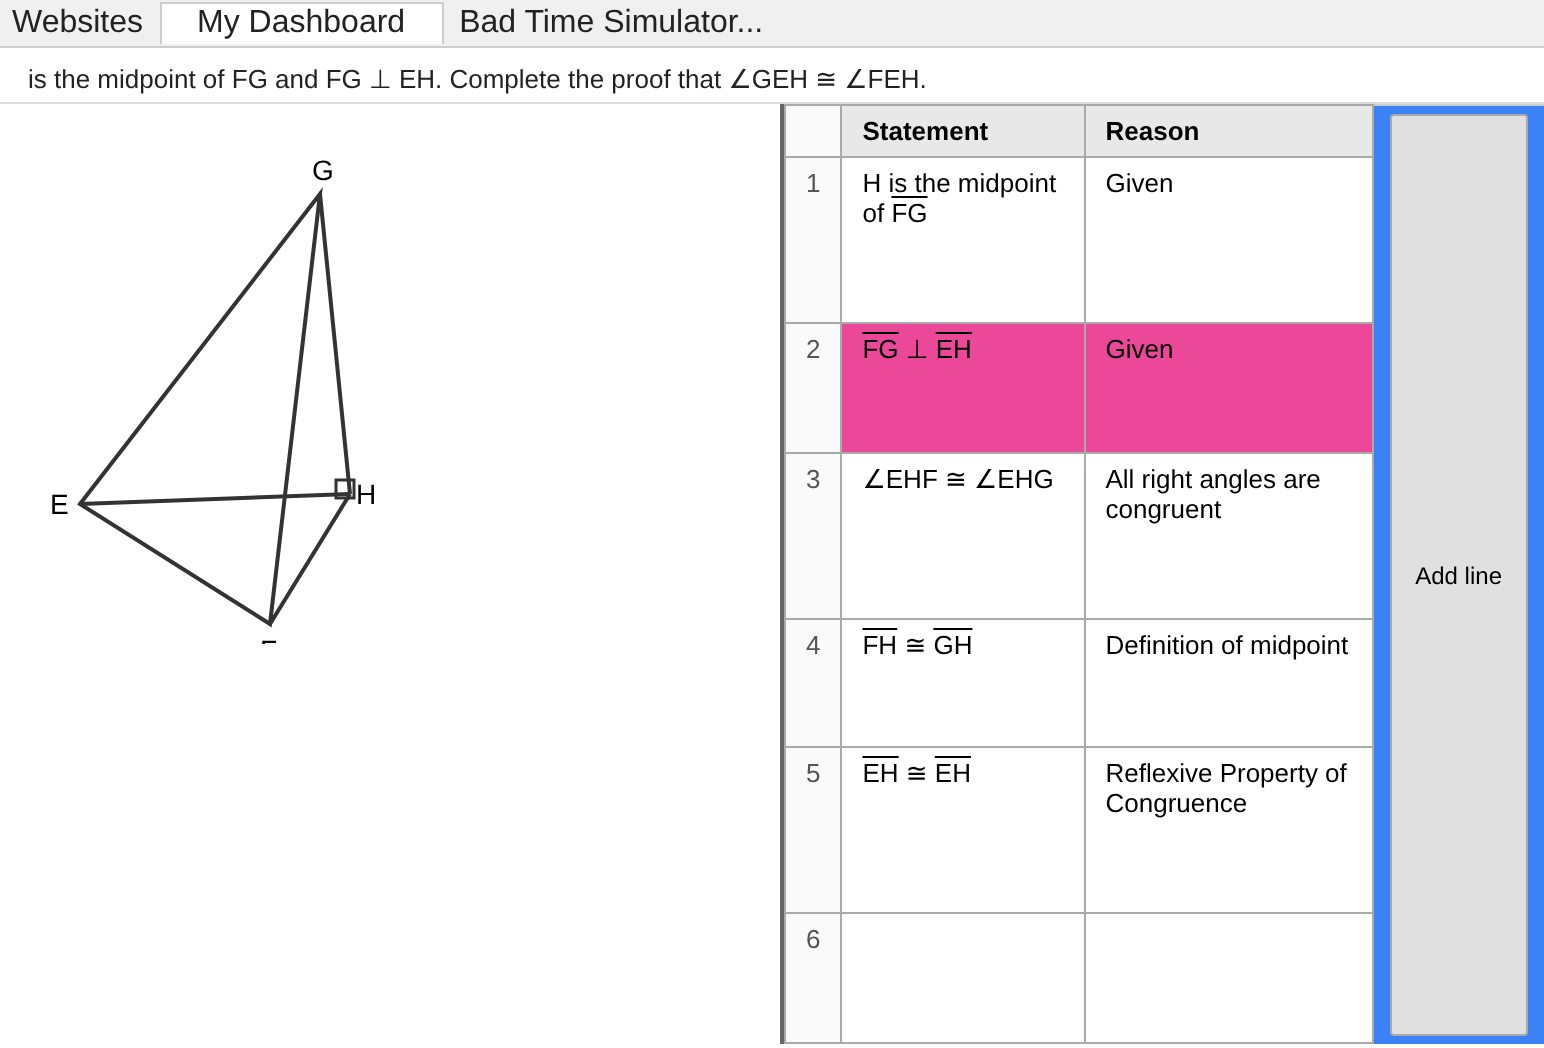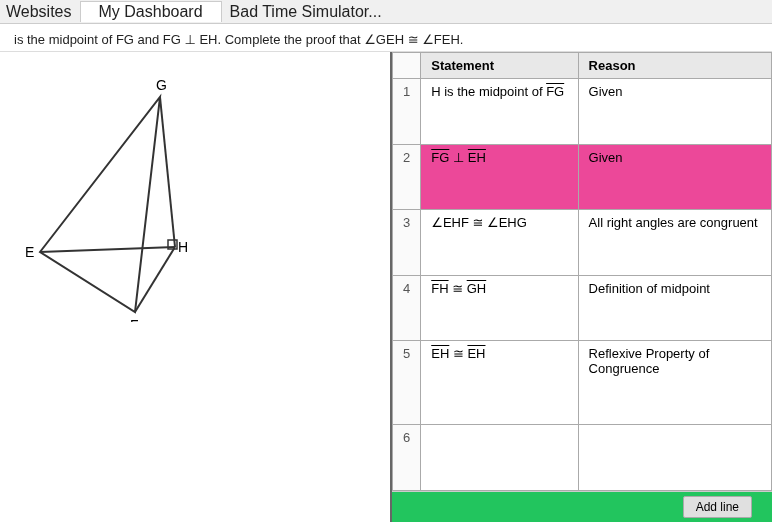--- a/index.html
+++ b/index.html
@@ -54,21 +54,21 @@
     .diagram-area {
       width: 390px;
       padding: 10px 20px;
       flex-shrink: 0;
     }
 
     
     .proof-area {
       flex: 1;
       display: flex;
-      flex-direction: column;
+      flex-direction: row;
       border-left: 2px solid #666;
     }
 
     
     .proof-table {
       width: 100%;
       border-collapse: collapse;
       flex: 1;
     }
     .proof-table th {
@@ -100,23 +100,23 @@
     }
 
     .row-empty td {
       background: #fff;
     }
 
     
     .add-line-btn {
       display: flex;
       justify-content: flex-end;
-      padding: 4px 20px;
+      padding: 4px 8px;
       border-top: 1px solid #ccc;
-      background: #22c55e;
+      background: #3b82f6;
     }
     .btn-add {
       background: #e0e0e0;
       border: 1px solid #aaa;
       padding: 3px 12px;
       font-size: 12px;
       cursor: pointer;
       border-radius: 2px;
     }
 

